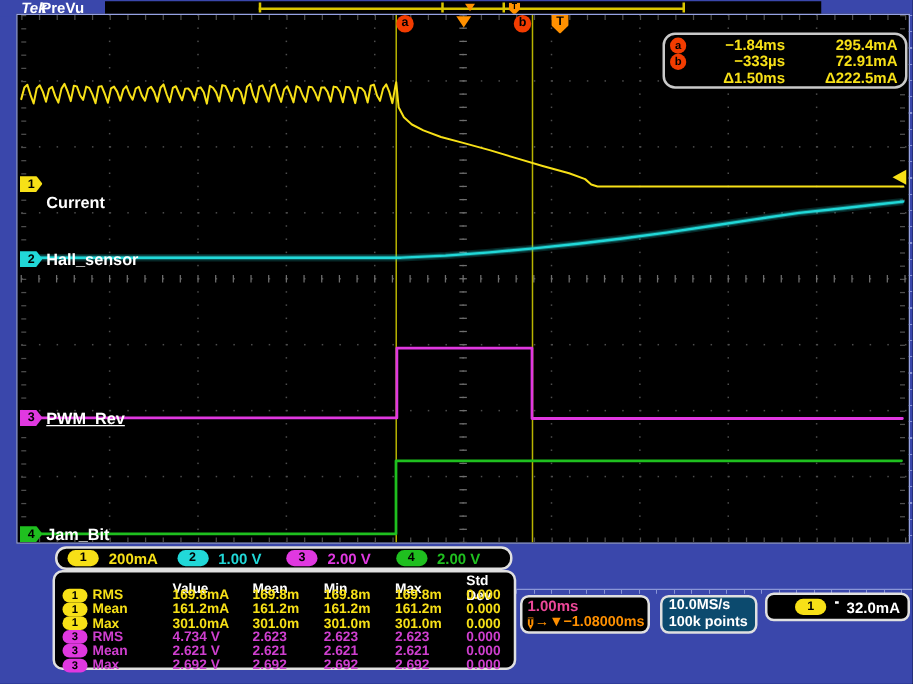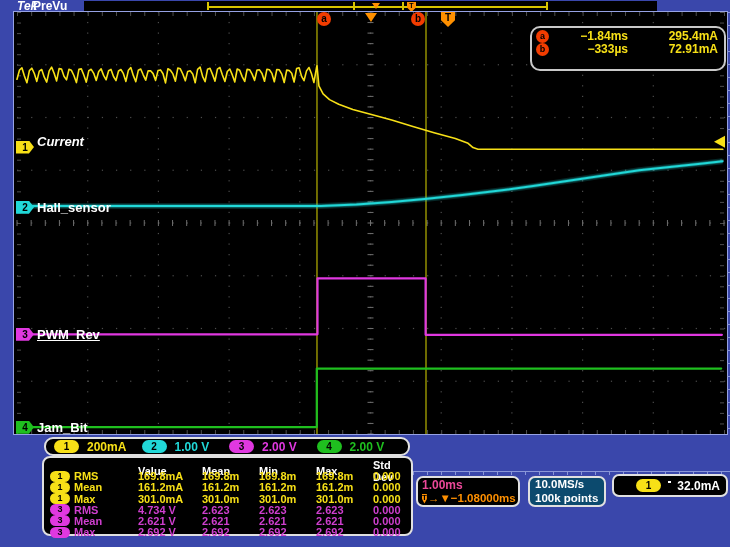--- a/index.html
+++ b/index.html
@@ -1106,21 +1106,21 @@
         <polyline points="3.0,67.3 5.5,58.0 7.9,55.8 10.4,63.9 12.9,70.8 15.4,58.6 17.8,56.2 20.3,61.5 22.8,69.4 25.3,59.1 27.7,57.5 30.2,64.9 32.7,70.1 35.2,58.9 37.6,55.1 40.1,61.2 42.6,68.9 45.1,56.6 47.5,57.1 50.0,64.2 52.5,67.9 55.0,57.3 57.4,58.3 59.9,63.5 62.4,70.6 64.9,57.4 67.3,56.9 69.8,63.0 72.3,70.2 74.8,58.7 77.2,57.3 79.7,61.3 82.2,68.5 84.7,59.5 87.1,56.9 89.6,63.4 92.1,67.8 94.6,58.8 97.0,57.4 99.5,64.5 102.0,68.6 104.5,59.0 106.9,57.5 109.4,61.7 111.9,69.4 114.4,58.2 116.8,55.5 119.3,63.4 121.8,69.7 124.3,58.3 126.7,57.0 129.2,62.8 131.7,68.2 134.1,58.9 136.6,58.8 139.1,61.6 141.6,68.4 144.0,58.6 146.5,57.9 149.0,61.8 151.5,70.9 153.9,56.7 156.4,58.2 158.9,61.9 161.4,69.2 163.8,56.1 166.3,56.8 168.8,62.0 171.3,68.8 173.7,59.4 176.2,58.7 178.7,61.9 181.2,70.7 183.6,57.4 186.1,55.1 188.6,64.3 191.1,69.7 193.5,57.3 196.0,56.3 198.5,62.4 201.0,69.2 203.4,57.2 205.9,55.5 208.4,63.0 210.9,69.5 213.3,59.5 215.8,57.0 218.3,62.9 220.8,69.9 223.2,57.0 225.7,58.3 228.2,64.6 230.7,69.5 233.1,57.4 235.6,57.7 238.1,62.1 240.6,68.4 243.0,58.0 245.5,57.9 248.0,61.5 250.5,69.3 252.9,57.3 255.4,57.8 257.9,61.4 260.3,69.8 262.8,57.5 265.3,57.8 267.8,62.1 270.2,70.5 272.7,58.1 275.2,58.5 277.7,61.3 280.1,70.0 282.6,56.6 285.1,55.7 287.6,64.4 290.0,68.7 292.5,58.9 295.0,55.5 297.5,61.7 299.9,70.5 302.4,56.3 303.0,53.8 304.9,73.8 309.1,81.8 315.5,87.6 324.7,92.3 338.8,97.6 356.5,102.3 377.7,108.1 398.9,114.5 420.1,120.8 441.3,126.6 454.1,131.3 459.0,135.6 464.0,137.2 708.6,137.2" fill="none" stroke="#f7e017" stroke-width="1.6" stroke-linejoin="round" stroke-linecap="round"></polyline>
         <polyline points="3.0,194.1 307.0,194.1 342.4,192.5 377.7,189.9 413.1,186.7 448.4,183.0 483.8,178.8 519.1,174.1 554.5,168.8 589.8,163.5 625.2,158.3 660.5,154.6 688.8,151.4 708.6,149.3" fill="none" stroke="#21d8d8" stroke-width="6" opacity="0.18"></polyline>
         <polyline points="3.0,194.1 307.0,194.1 342.4,192.5 377.7,189.9 413.1,186.7 448.4,183.0 483.8,178.8 519.1,174.1 554.5,168.8 589.8,163.5 625.2,158.3 660.5,154.6 688.8,151.4 708.6,149.3" fill="none" stroke="#21d8d8" stroke-width="3.5" opacity="0.35"></polyline>
         <polyline points="3.0,194.1 307.0,194.1 342.4,192.5 377.7,189.9 413.1,186.7 448.4,183.0 483.8,178.8 519.1,174.1 554.5,168.8 589.8,163.5 625.2,158.3 660.5,154.6 688.8,151.4 708.6,149.3" fill="none" stroke="#21d8d8" stroke-width="2" stroke-linejoin="round" stroke-linecap="round"></polyline>
         <polyline points="3.0,322.3 303.5,322.3 303.5,266.4 411.6,266.4 411.6,322.8 707.9,322.8" fill="none" stroke="#e038e0" stroke-width="2.2" stroke-linejoin="round" stroke-linecap="round"></polyline>
         <polyline points="3.0,415.1 302.8,415.1 302.8,356.6 707.2,356.6" fill="none" stroke="#1fbf1f" stroke-width="2.2" stroke-linejoin="round" stroke-linecap="round"></polyline>
         <polygon points="711,123.76499999999999 711,135.765 700,129.765" fill="#f7e017"></polygon>
       </svg>
     <div id="chOverlay">
         <div class="ch-badge" style="top: 128.54px; background: rgb(247, 224, 23);">1</div>
-        <div class="ch-label" style="top: 122px; font-style: italic;">Current</div>
+        <div class="ch-label" style="top: 142px;">Current</div>
         <div class="ch-badge" style="top: 188.675px; background: rgb(33, 216, 216);">2</div>
         <div class="ch-label" style="top: 188.175px;">Hall_sensor</div>
         <div class="ch-badge" style="top: 315.803px; background: rgb(224, 56, 224);">3</div>
         <div class="ch-label" style="top: 315.303px; text-decoration: underline;">PWM_Rev</div>
         <div class="ch-badge" style="top: 408.642px; background: rgb(31, 191, 31);">4</div>
         <div class="ch-label" style="top: 408.142px;">Jam_Bit</div>
       </div>
   </div>
   <div class="edge-ticks-right"></div>
   <div class="frame-ticks-bottom"></div>
@@ -1133,20 +1133,25 @@
   <div class="cursor-box" id="cursorBox">
       <div class="cur-row">
         <span class="cur-badge">a</span>
         <span class="cur-time">−1.84ms</span>
         <span class="cur-val">295.4mA</span>
       </div>
       <div class="cur-row">
         <span class="cur-badge">b</span>
         <span class="cur-time">−333µs</span>
         <span class="cur-val">72.91mA</span>
+      </div>
+      <div class="cur-row">
+        <span></span>
+        <span class="cur-time">Δ1.50ms</span>
+        <span class="cur-val">Δ222.5mA</span>
       </div>
     </div>
 
   <div class="scalebar" id="scaleBar">
       <div class="sb-item">
         <span class="oval" style="background: rgb(247, 224, 23);">1</span>
         <span class="sb-scale" style="color: rgb(247, 224, 23);">200mA</span>
       </div>
       <div class="sb-item">
         <span class="oval" style="background: rgb(33, 216, 216);">2</span>

